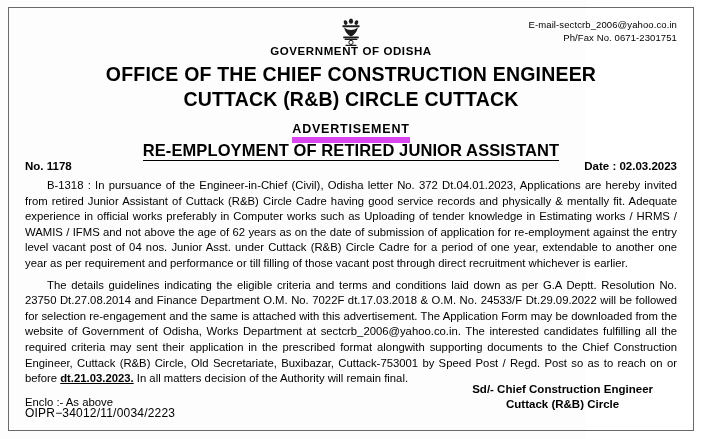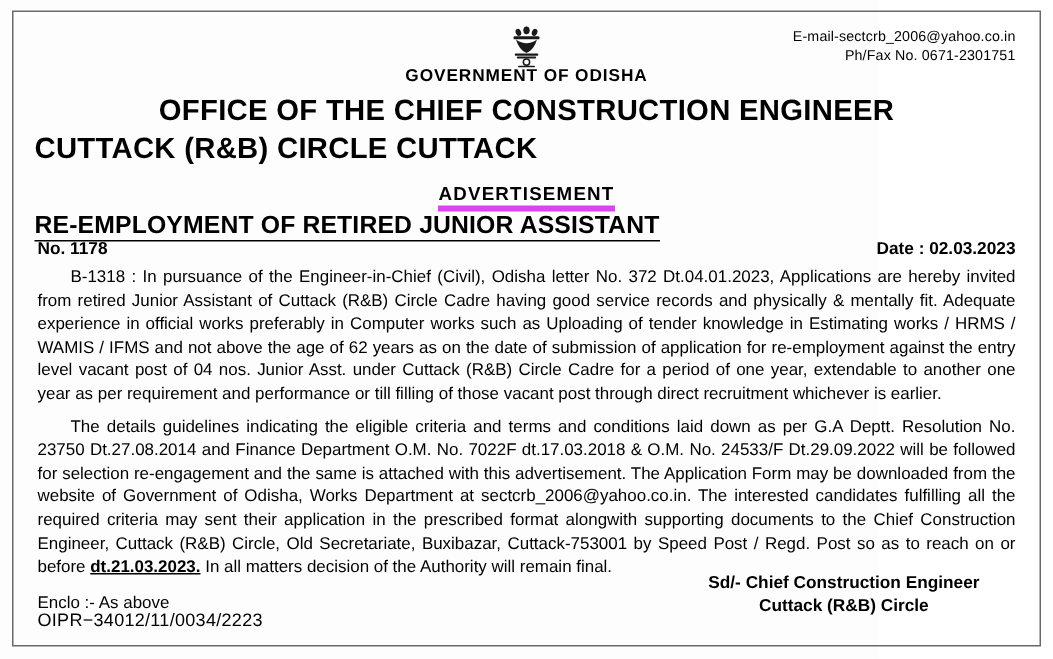--- a/index.html
+++ b/index.html
@@ -56,34 +56,36 @@
     margin-top: -1px;
   }
   .office1 {
     text-align: center;
     font-size: 19.5px;
     font-weight: bold;
     letter-spacing: .2px;
     margin-top: 6px;
   }
   .office2 {
+    text-align: center;
     font-size: 19.5px;
     font-weight: bold;
     letter-spacing: .2px;
     margin-top: 2px;
   }
   .advt {
     text-align: center;
     font-size: 12.5px;
     font-weight: bold;
     letter-spacing: .8px;
     margin-top: 11px;
   }
-  .advt span { border-bottom: 4px solid #d946ef; padding-bottom: 1px; text-align: right; }
+  .advt span { border-bottom: 6px solid #d946ef; padding-bottom: 1px; text-align: right; }
   .subtitle {
+    text-align: center;
     font-size: 16.5px;
     font-weight: bold;
     letter-spacing: .1px;
     margin-top: 5px;
   }
   .subtitle span { border-bottom: 1px solid #000; padding-bottom: 1px; }
 
   
   .no-date {
     display: flex;

